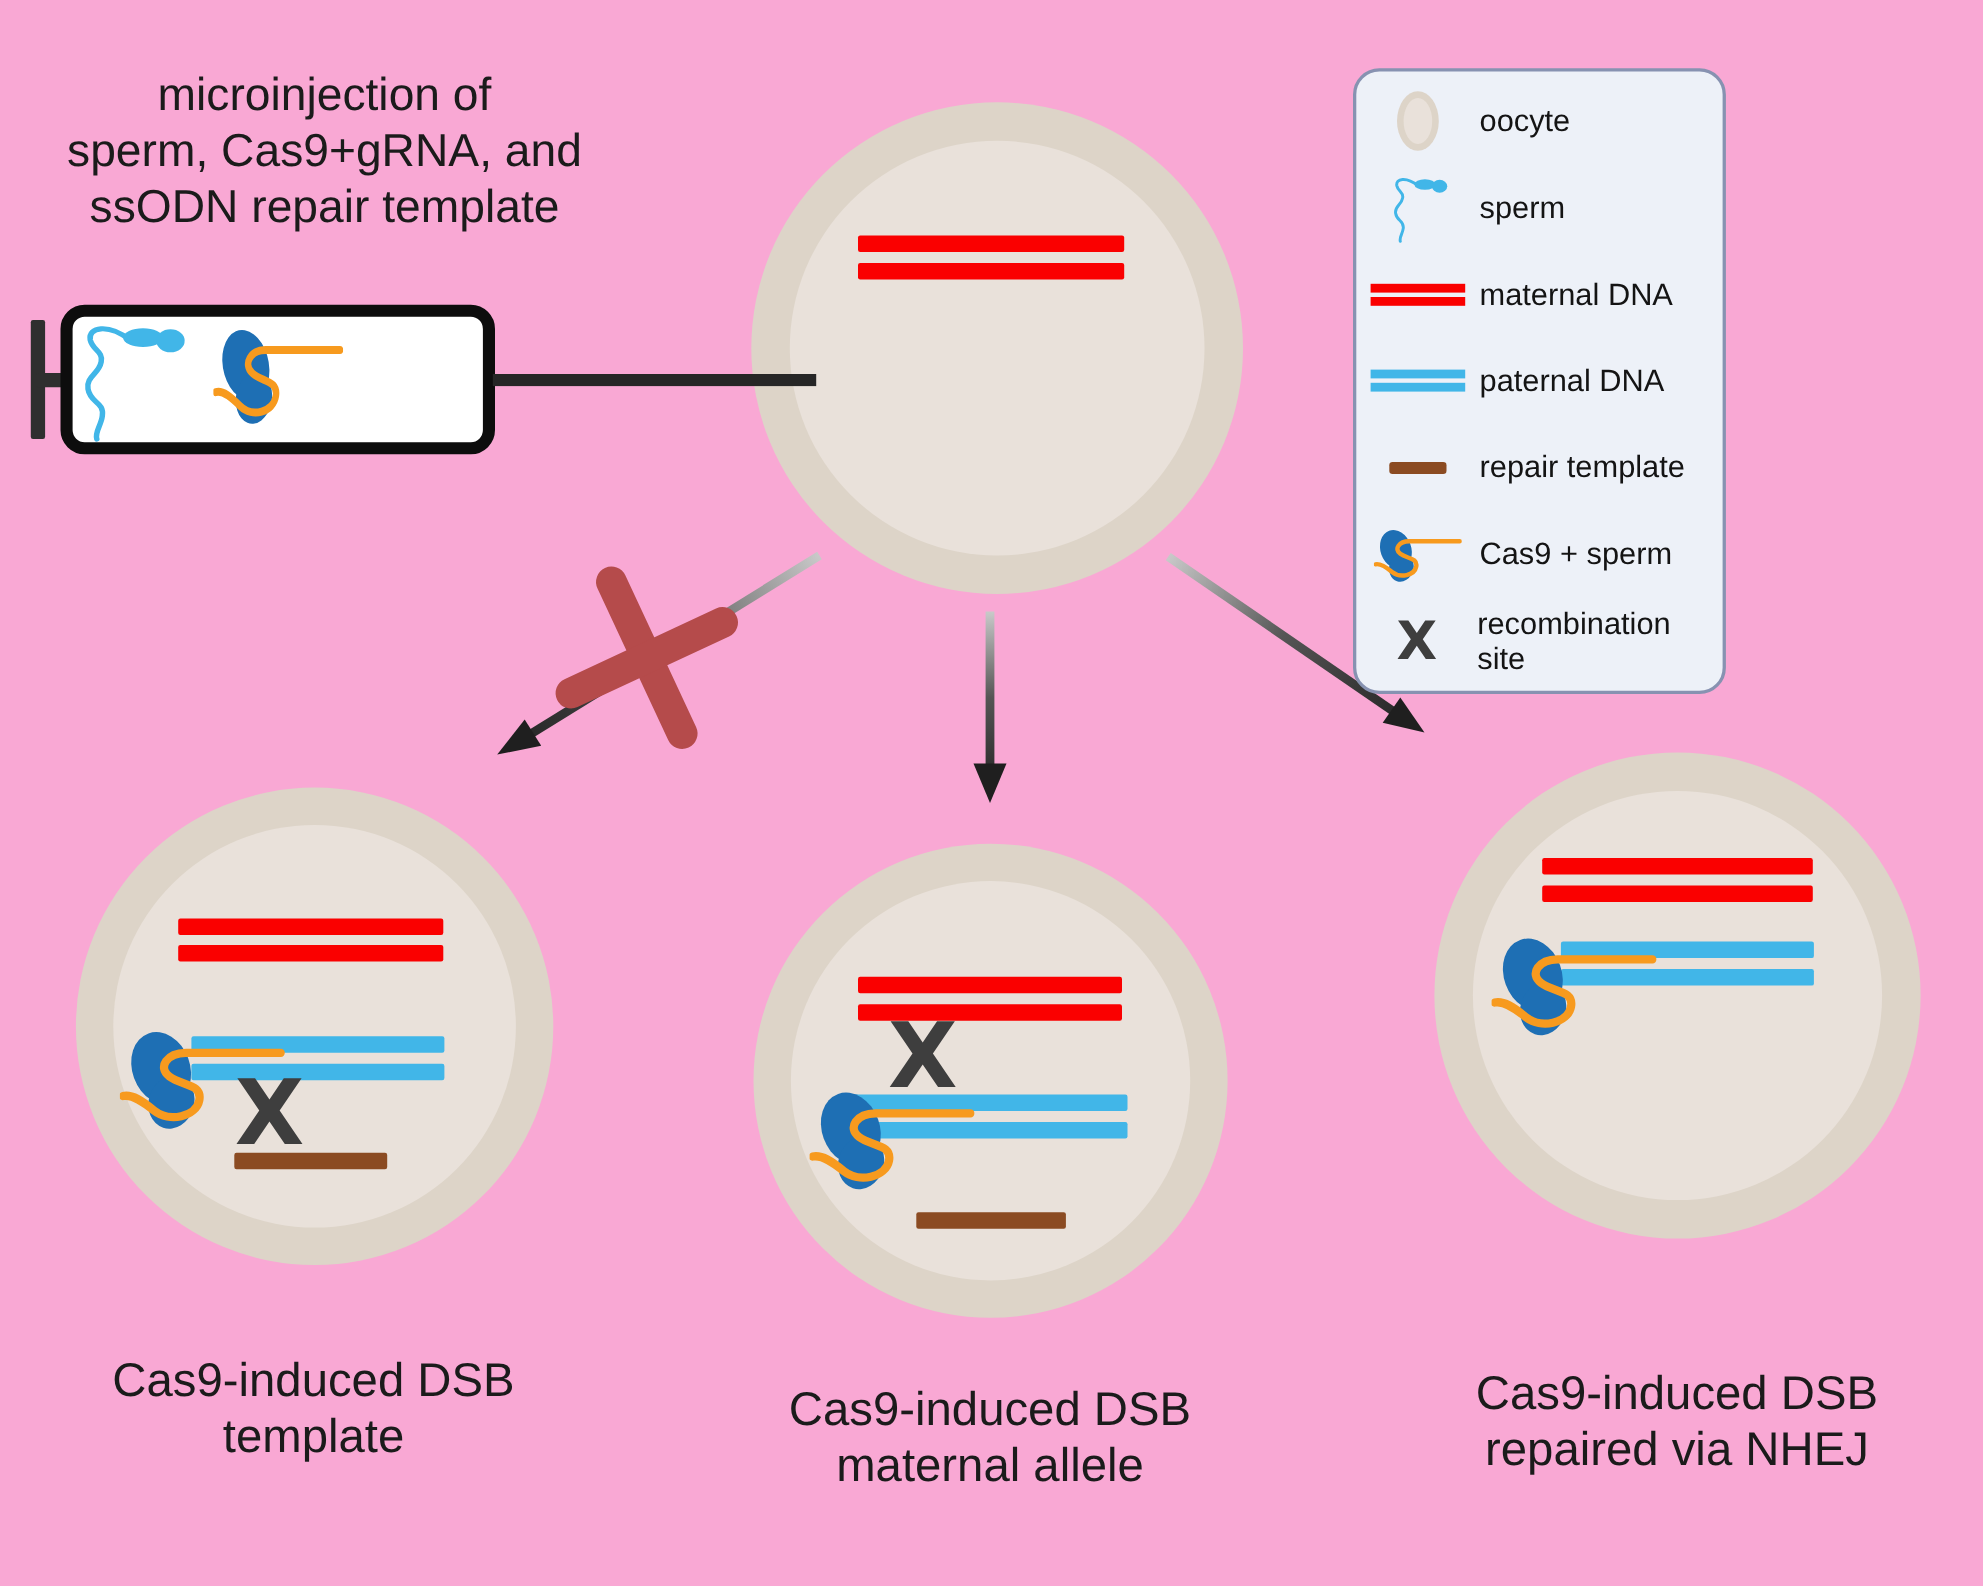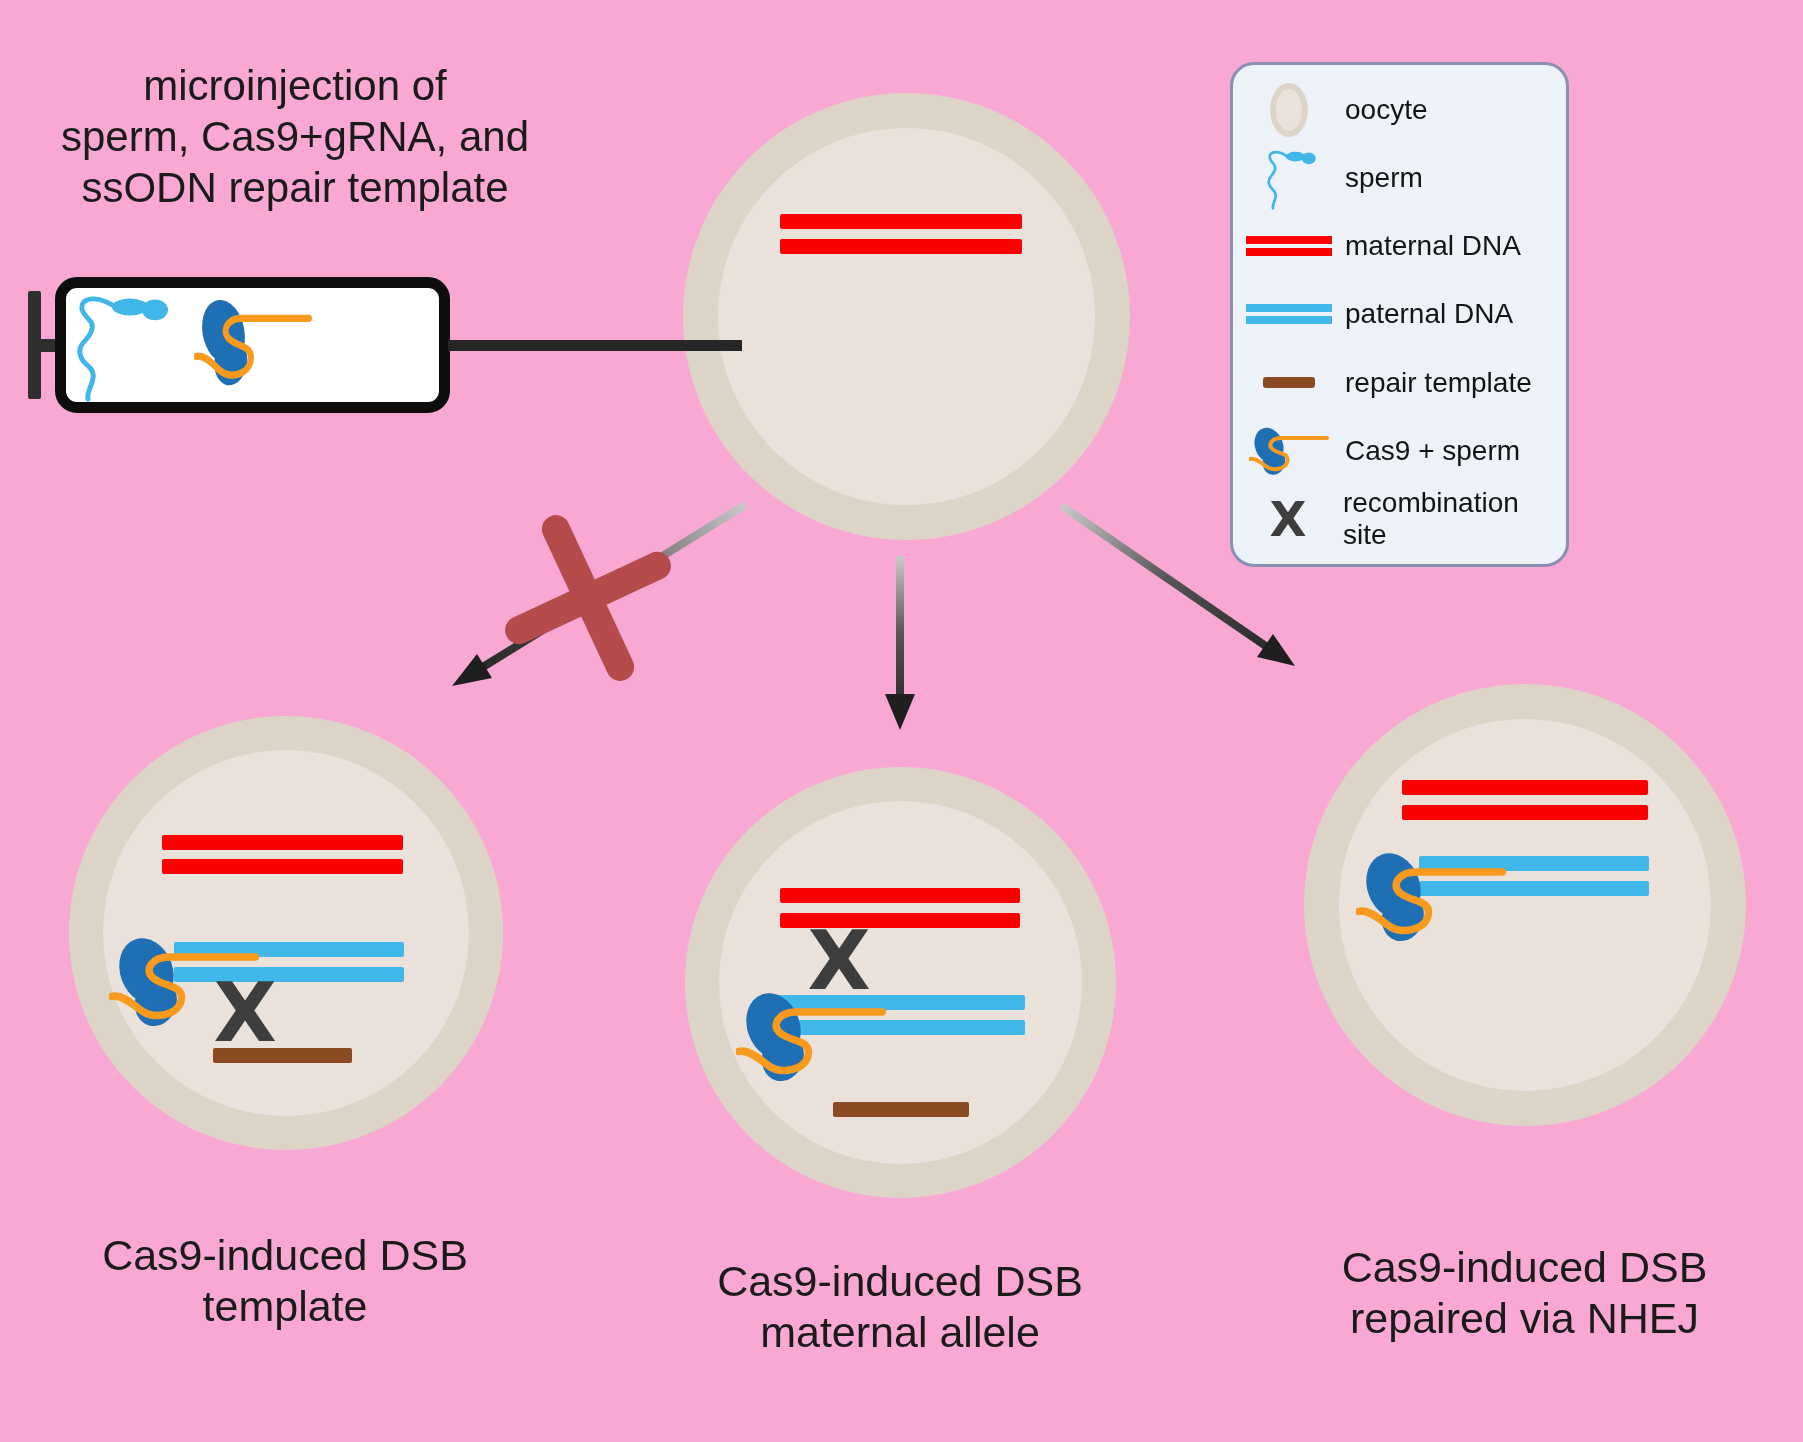--- a/index.html
+++ b/index.html
@@ -22,21 +22,21 @@
   .oocyte{position:absolute;border-radius:50%;background:var(--oocyte-outer,#ddd4c8);z-index:1;}
   .oocyte .inner{position:absolute;border-radius:50%;background:var(--oocyte-inner,#e9e1da);}
   
   .xmark{position:absolute;font-weight:800;color:var(--x-dark,#3e3e3e);
          font-family:"DejaVu Sans","Liberation Sans",sans-serif;text-align:center;}
   
   #red-x{left:498px;top:508px;width:180px;height:180px;transform:rotate(20deg);z-index:6;}
   #red-x .xbar{position:absolute;left:0;top:76px;width:180px;height:28px;border-radius:14px;
                background:var(--x-red,#b54b4b);}
   
-  #legend{left:1230px;top:62px;width:339px;height:505px;background:var(--legend-bg,#edf1f8);
+  #legend{left:1230px;top:62px;width:339px;height:569px;background:var(--legend-bg,#edf1f8);
           border:3px solid var(--legend-border,#8792b1);border-radius:24px;box-sizing:border-box;
           display:flex;flex-direction:column;justify-content:space-between;padding:14px 0;z-index:2;}
   .lrow{display:flex;align-items:center;height:62px;}
   .lrow .icell{width:112px;display:flex;justify-content:center;align-items:center;}
   .lrow .llabel{font-size:28px;color:#141414;}
   .dna-icon{display:flex;flex-direction:column;gap:4px;}
   .dna-icon div{width:86px;height:8px;}
   .oocyte-mini{width:38px;height:54px;border-radius:50%;background:var(--oocyte-outer,#ddd4c8);position:relative;}
   .oocyte-mini div{position:absolute;inset:6px;border-radius:50%;background:var(--oocyte-inner,#e9e1da);}
   

